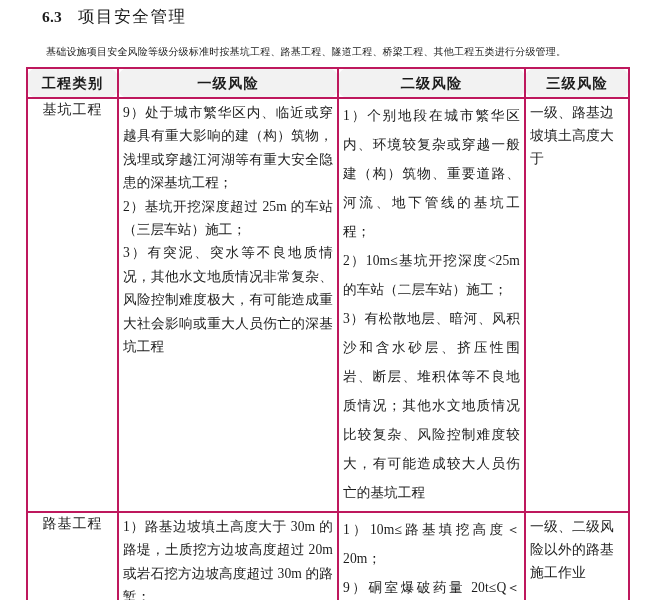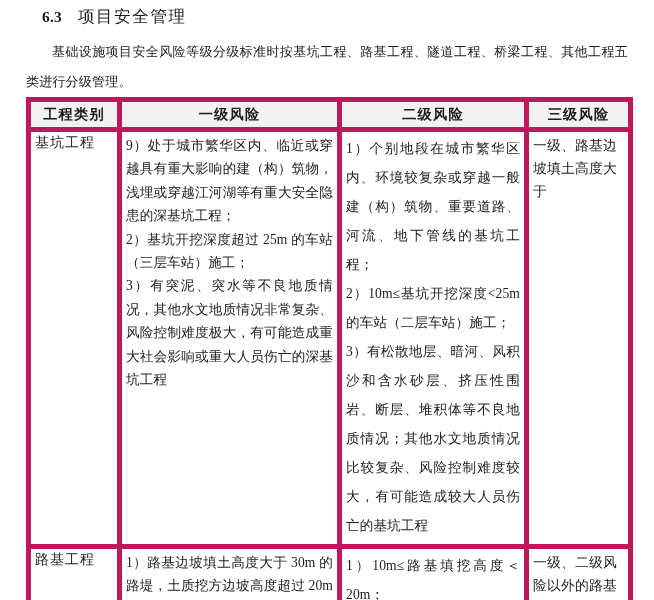--- a/index.html
+++ b/index.html
@@ -40,21 +40,21 @@
   }
   .section-title {
     font-size: 16.5px;
     font-weight: normal;
     letter-spacing: 1.6px;
   }
 
   
   .body-para {
     margin: 9px 26px 0 26px;
-    font-size: 13px;
+    font-size: 10px;
     line-height: 30px;
     text-align: justify;
     text-indent: 2em;
     letter-spacing: 0.2px;
   }
 
   
   .table-caption {
     margin: 12px 0 7px 0;
     text-align: center;
@@ -73,36 +73,36 @@
     table-layout: fixed;
     font-size: 13.6px;
   }
   table.risk col.c1 { width: 91px; }
   table.risk col.c2 { width: 220px; }
   table.risk col.c3 { width: 187px; }
   table.risk col.c4 { width: 104px; }
 
   table.risk th,
   table.risk td {
-    border: 5px solid #be185d;
+    border: 2px solid #be185d;
     vertical-align: top;
     padding: 2px 4px 4px 4px;
   }
   table.risk thead th {
     background: #f2f2f2;
     text-align: center;
     vertical-align: middle;
     font-weight: bold;
     font-size: 14.2px;
     letter-spacing: 1.2px;
     height: 30px;
     padding: 3px 2px;
   }
   td.cat {
-    text-align: left;
+    text-align: center;
     vertical-align: middle;
     font-size: 14px;
     letter-spacing: 1px;
   }
   td.lvl3 {
     vertical-align: middle;
     font-size: 13.8px;
     line-height: 23px;
     letter-spacing: 0.2px;
     padding-left: 5px;

